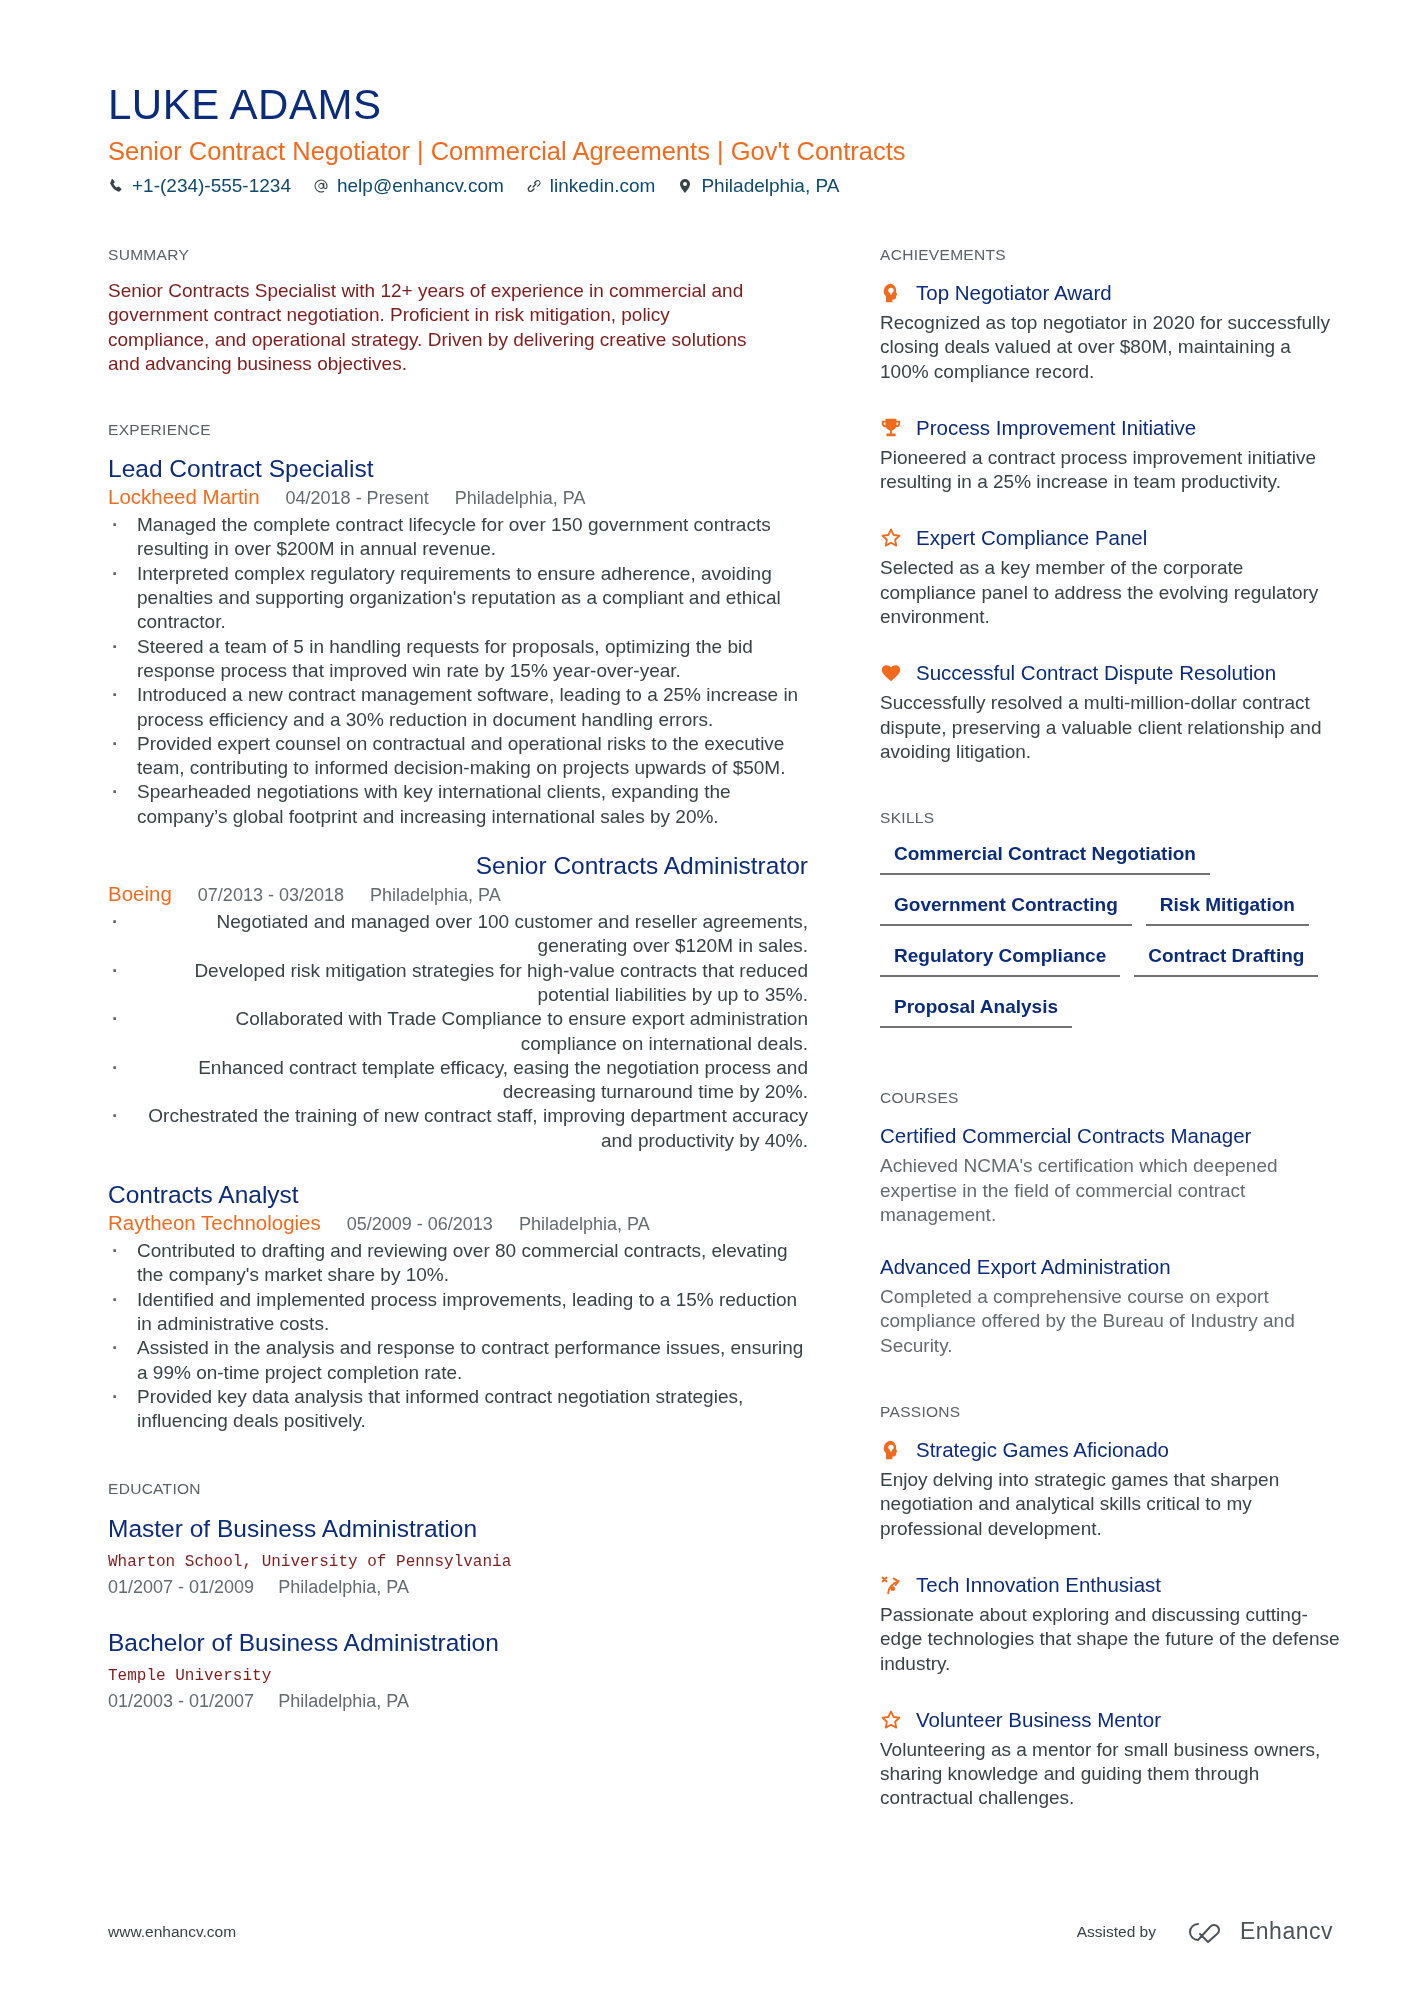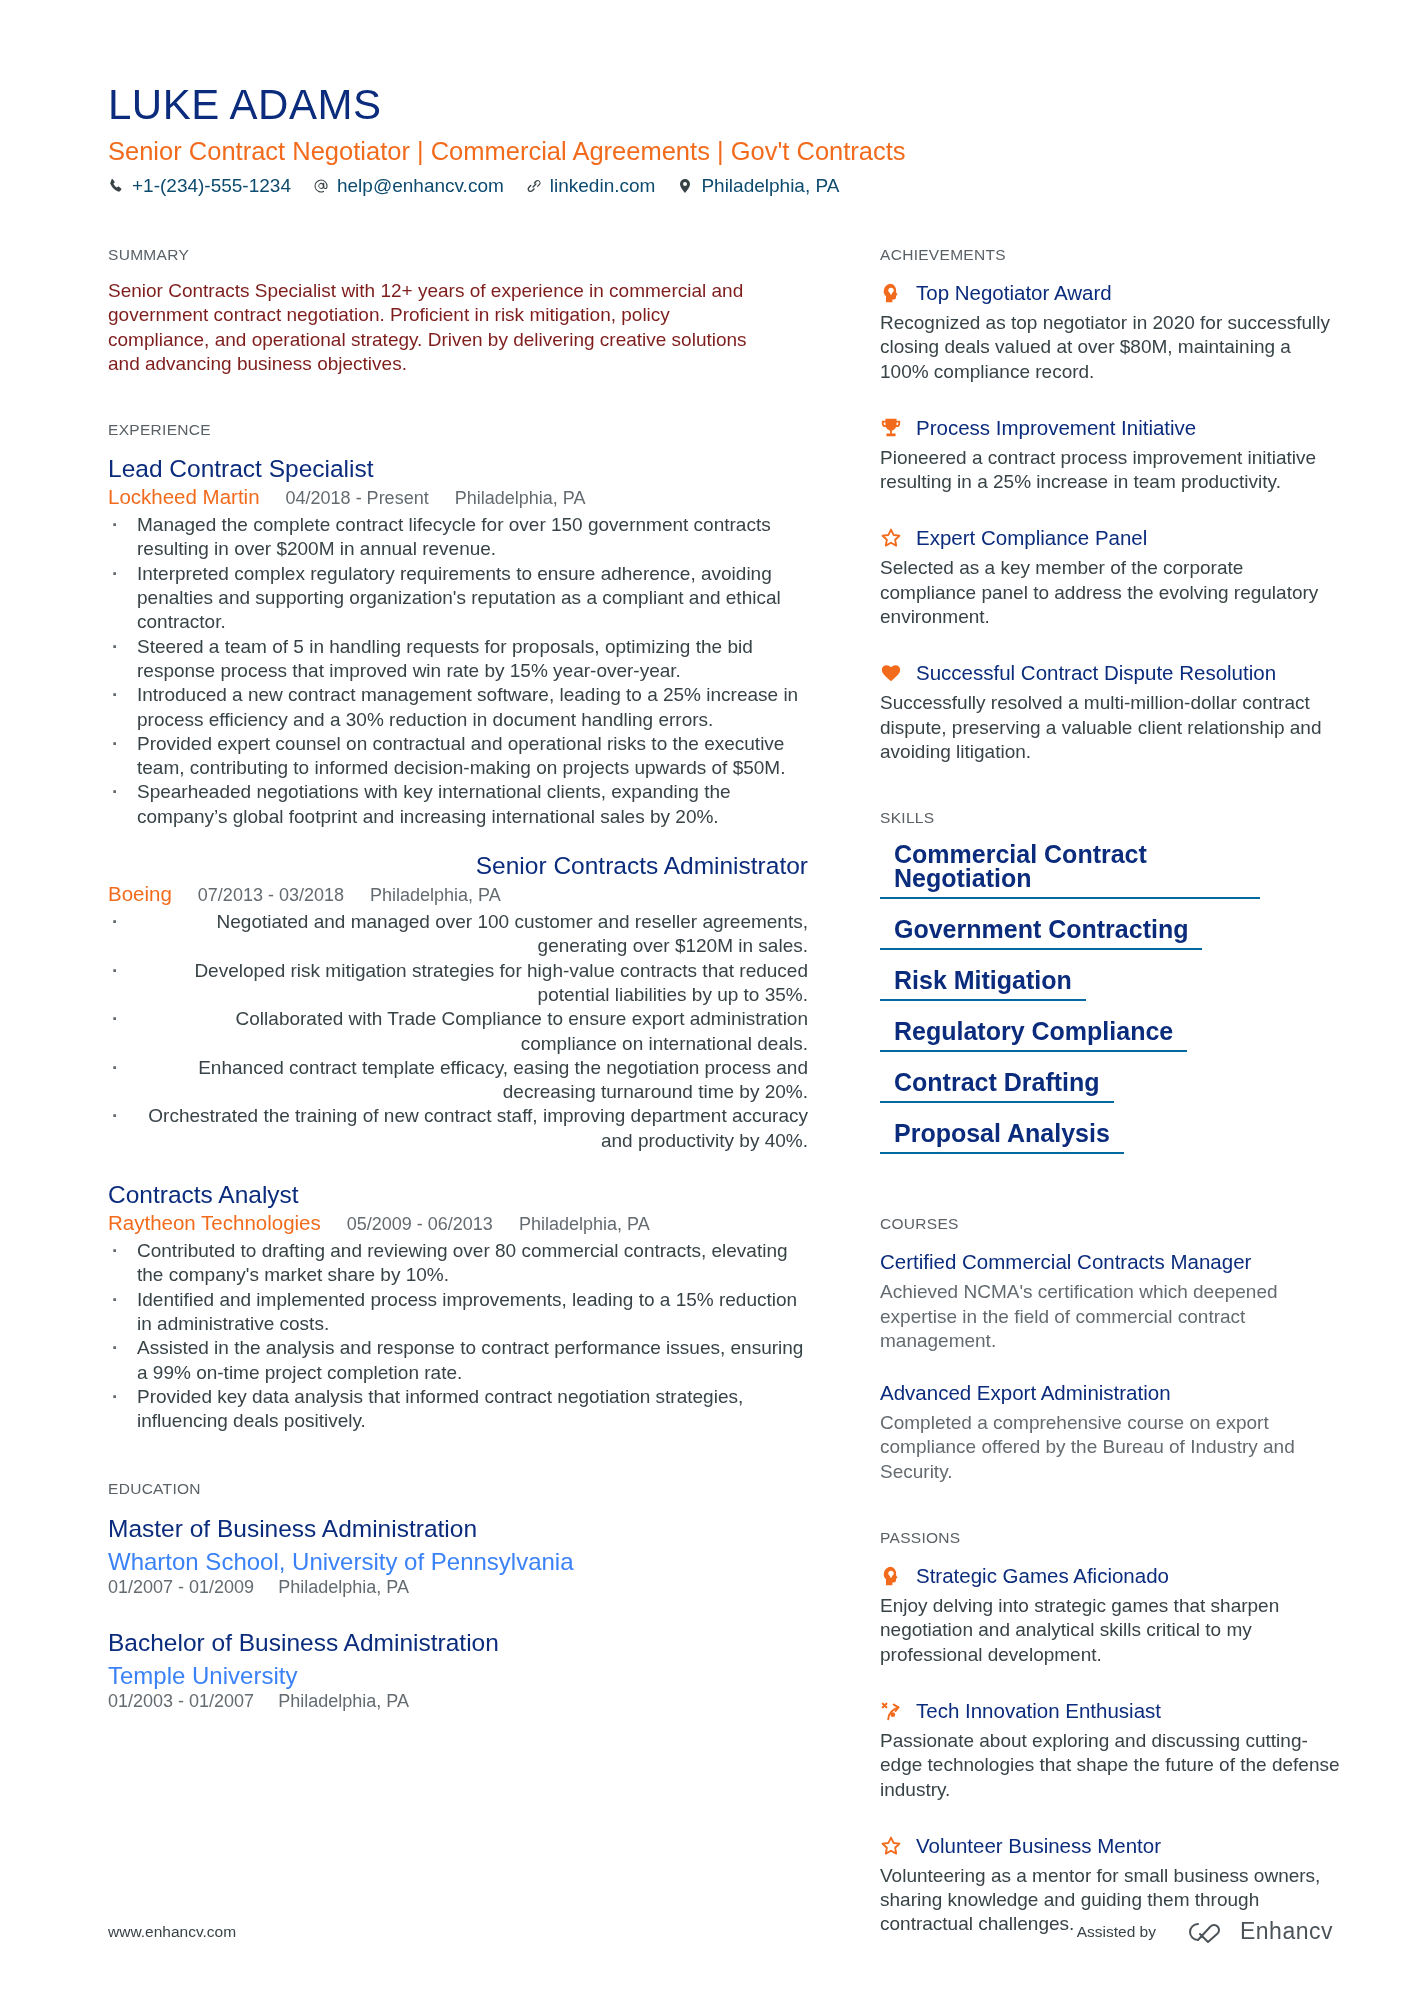--- a/index.html
+++ b/index.html
@@ -25,32 +25,32 @@
   .job-title { font-size: 24.5px; color: #0b2c7c; line-height: 30px; }
   .job-meta { display: flex; gap: 26px; align-items: baseline; font-size: 19px; line-height: 26px; }
   .job-company { color: #f26b1d; font-size: 20.5px; }
   .job-date, .job-loc { color: #646b70; font-size: 18px; }
   .bullets { list-style: none; margin-top: 2px; }
   .bullets li { position: relative; padding-left: 29px; font-size: 19px; line-height: 24.3px; color: #384347; }
   .bullets li::before { content: "·"; position: absolute; left: 4px; top: 0; color: #646b70; font-weight: 700; }
 
   .edu { margin-bottom: 28px; }
   .edu-degree { font-size: 24.5px; color: #0b2c7c; line-height: 32px; margin-bottom: 4px; }
-  .edu-school { font-size: 24px; color: #3b82f6; line-height: 26px; }
+  .edu-school { font-size: 16px; color: #7f1d1d; line-height: 26px; font-family: Liberation Mono, monospace; }
   .edu-meta { display: flex; gap: 24px; font-size: 18px; color: #646b70; line-height: 24px; }
 
   .ach { margin-bottom: 30px; }
   .ach-head { display: flex; align-items: center; gap: 14px; margin-bottom: 4px; }
   .ach-icon { width: 22px; height: 22px; display: inline-flex; align-items: center; justify-content: center; }
   .ach-icon svg { width: 22px; height: 22px; }
   .ach-title { font-size: 20.5px; color: #0b2c7c; line-height: 28px; }
   .ach-desc { font-size: 19px; line-height: 24.3px; color: #384347; }
 
   .skills { display: flex; flex-wrap: wrap; column-gap: 14px; row-gap: 14px; width: 460px; }
-  .skill { font-size: 25px; font-weight: 700; color: #0b2c7c; padding: 4px 14px 7px 14px; border-bottom: 2px solid #0369a1; line-height: 24px; }
+  .skill { font-size: 19px; font-weight: 700; color: #0b2c7c; padding: 4px 14px 7px 14px; border-bottom: 2px solid #737373; line-height: 24px; }
 
   .course { margin-bottom: 26px; }
   .course-title { font-size: 20.5px; color: #0b2c7c; line-height: 28px; margin-bottom: 4px; }
   .course-desc { font-size: 19px; line-height: 24.3px; color: #646b70; }
 
   .footer { position: absolute; left: 92px; top: 1918px; width: 1225px; display: flex; justify-content: space-between; align-items: center; }
   .footer-url { font-size: 15.5px; color: #384347; }
   .footer-powered { display: flex; align-items: center; gap: 26px; font-size: 15.5px; color: #384347; }
   .brand { display: flex; align-items: center; gap: 10px; font-size: 23px; color: #4c5358; letter-spacing: 0.5px; justify-content: flex-end; }
   .brand svg { width: 48px; height: 26px; }

